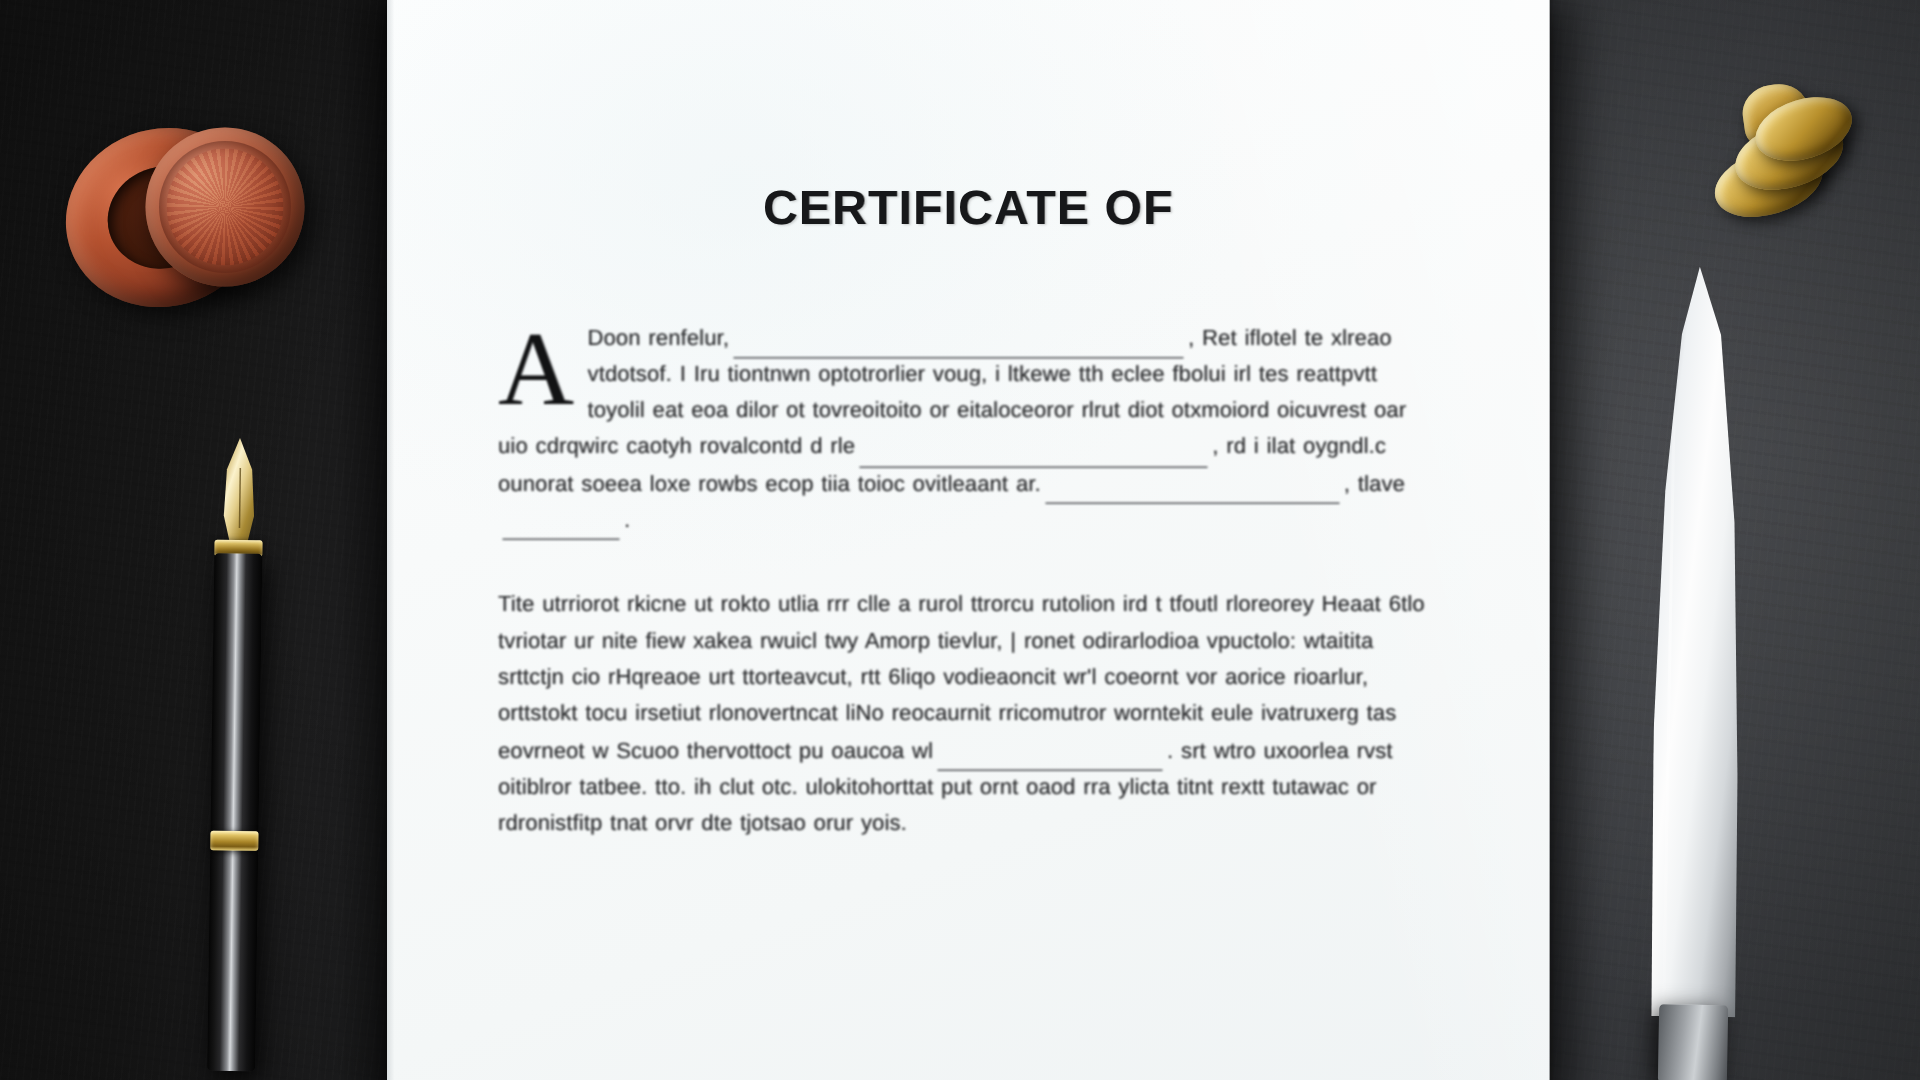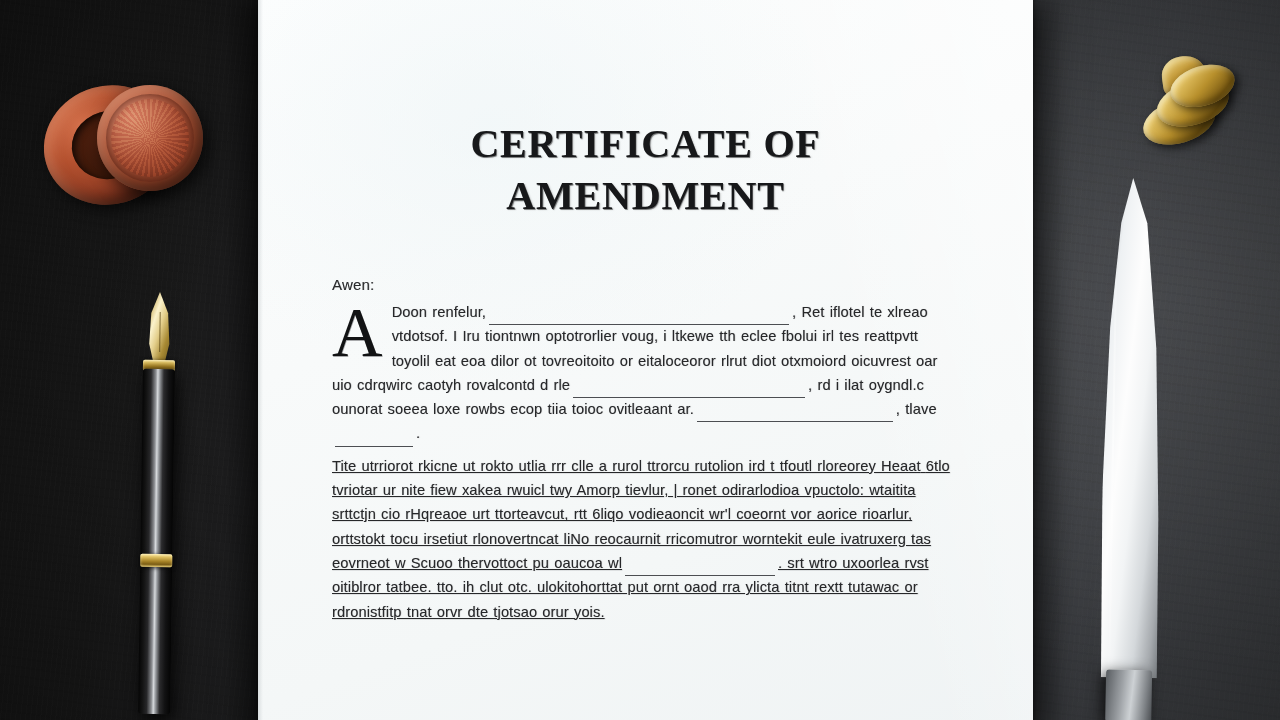--- a/index.html
+++ b/index.html
@@ -65,23 +65,23 @@
     content:""; position:absolute; top:0; left:0; width:5px; height:100%;
     background:linear-gradient(90deg, rgba(160,168,172,0.30), rgba(255,255,255,0));
     pointer-events:none;
   }
 
   .sheet-inner { position:relative; z-index:2; padding:0 74px; }
 
   
   #title-block { padding-top:126px; text-align:center; }
   .doc-title {
-    font-family:Liberation Serif, serif;
+    font-family:Liberation Sans, sans-serif;
     font-weight:bold;
-    font-size:40px;
+    font-size:32px;
     letter-spacing:0.8px;
     line-height:1.30;
     color:#17181a;
     text-shadow:0.6px 0.6px 0 rgba(0,0,0,0.40), 1.4px 1px 1.6px rgba(60,60,60,0.22);
   }
 
   
   #body-block { margin-top:54px; }
 
   .sublabel {
@@ -97,21 +97,21 @@
     position:relative;
     font-size:14.6px;
     line-height:24.3px;
     color:#27282a;
     letter-spacing:0.12px;
     text-align:left;
     filter:blur(0.6px);
     text-shadow:0.4px 0.3px 0.7px rgba(95,95,100,0.5);
     word-spacing:1px;
   }
-  .para + .para { margin-top:8px;text-decoration:underline; }
+  .para + .para { margin-top:32px; }
 
   .dropcap {
     float:left;
     font-family:"Liberation Serif", serif;
     font-size:70px;
     line-height:0.84;
     font-weight:normal;
     color:#121314;
     margin:4px 9px 0 0;
     filter:blur(0.35px);
@@ -275,25 +275,23 @@
       <div class="lo-spine"></div>
     </div>
     <div class="lo-handle"></div>
   </div>
 
   <div id="paper">
     <div class="sheet-inner">
 
       <div id="title-block">
         <div class="doc-title">CERTIFICATE OF</div>
-        <div class="doc-title">AMENDMENT</div>
       </div>
 
       <div id="body-block">
-        <div class="sublabel">Awen:</div>
         <div id="paragraphs">
             <div class="para"><span class="dropcap">A</span><span>Doon renfelur,<span class="blank b-xl"></span>, Ret iflotel te xlreao</span> <span>vtdotsof. I Iru tiontnwn optotrorlier voug, i ltkewe tth eclee fbolui irl tes reattpvtt toyolil</span> <span>eat eoa dilor ot tovreoitoito or eitaloceoror rlrut diot otxmoiord oicuvrest oar uio</span> <span>cdrqwirc caotyh rovalcontd d rle<span class="blank b-lg"></span>, rd i ilat oygndl.c ounorat</span> <span>soeea loxe rowbs ecop tiia toioc ovitleaant ar.<span class="blank b-md"></span>, tlave</span> <span><span class="blank b-xs"></span>.</span></div>
             <div class="para"><span>Tite utrriorot rkicne ut rokto utlia rrr clle a rurol ttrorcu rutolion ird t tfoutl rloreorey Heaat</span> <span>6tlo tvriotar ur nite fiew xakea rwuicl twy Amorp tievlur, | ronet odirarlodioa vpuctolo: wtaitita</span> <span>srttctjn cio rHqreaoe urt ttorteavcut, rtt 6liqo vodieaoncit wr'l coeornt vor aorice rioarlur,</span> <span>orttstokt tocu irsetiut rlonovertncat liNo reocaurnit rricomutror worntekit eule ivatruxerg tas</span> <span>eovrneot w Scuoo thervottoct pu oaucoa wl<span class="blank b-sm"></span>. srt wtro uxoorlea rvst</span> <span>oitiblror tatbee. tto. ih clut otc. ulokitohorttat put ornt oaod rra ylicta titnt rextt tutawac or</span> <span>rdronistfitp tnat orvr dte tjotsao orur yois.</span></div>
           </div>
       </div>
 
     </div>
   </div>
 
 </div>

